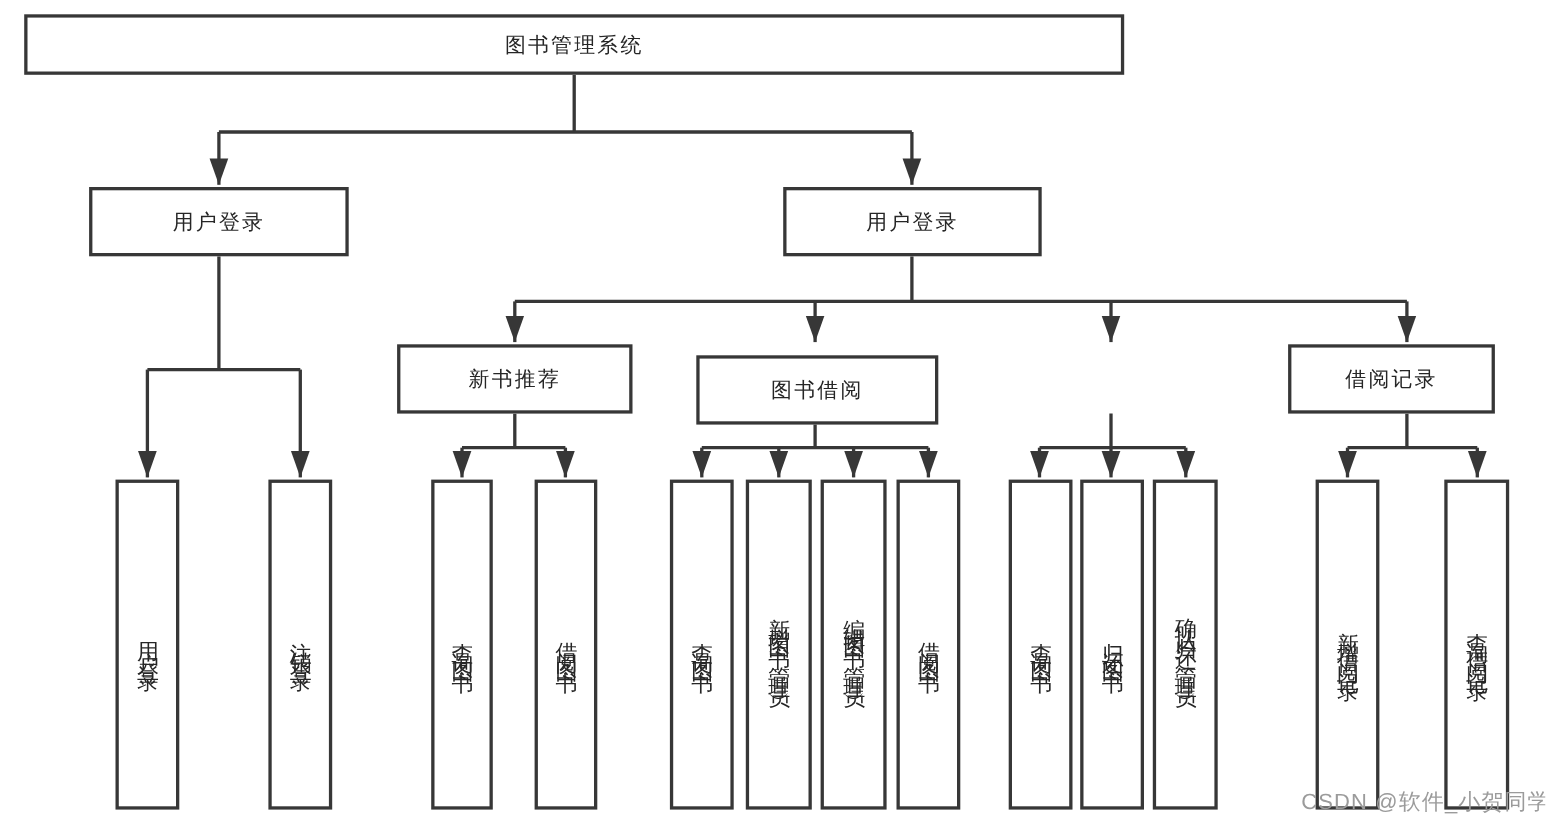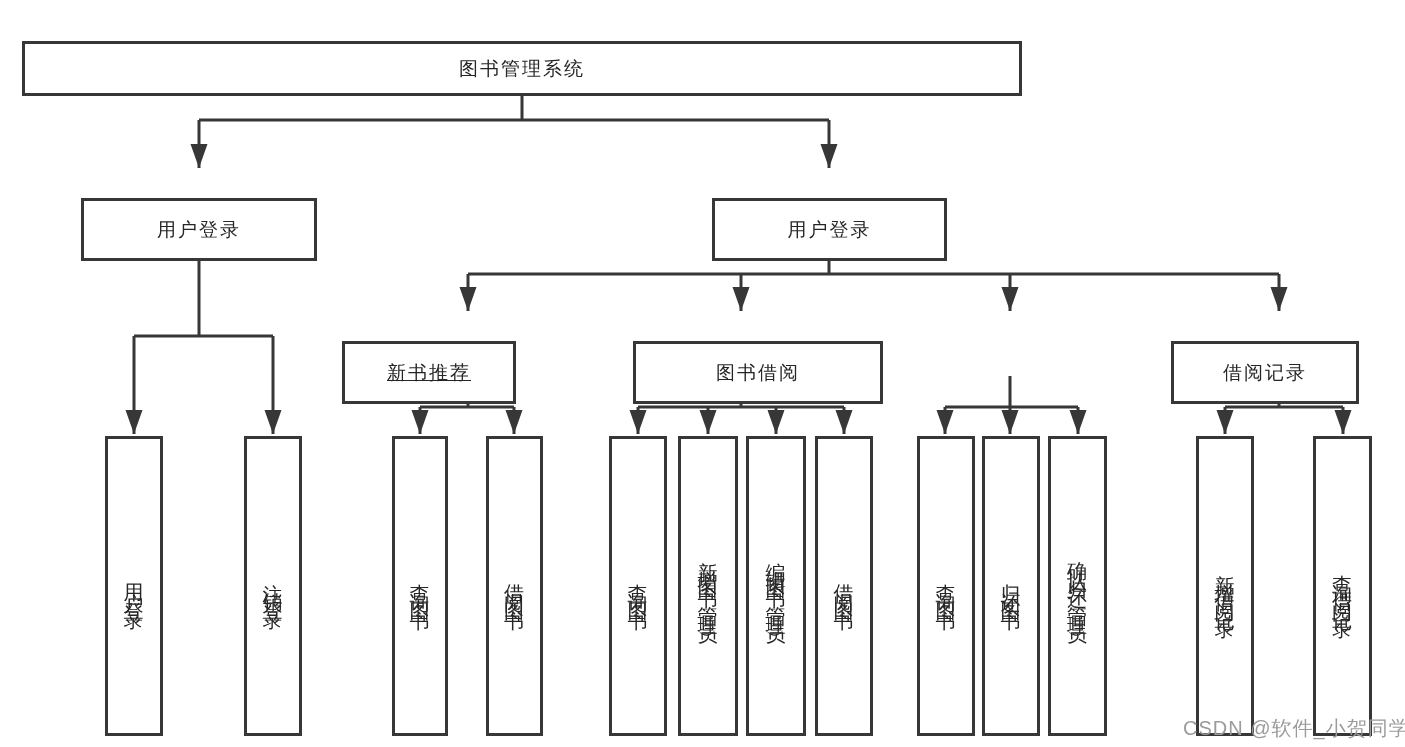--- a/index.html
+++ b/index.html
@@ -13,21 +13,21 @@
   .lines{position:absolute;left:0;top:0;z-index:1;}
   .box{
     position:absolute;
     box-sizing:border-box;
     background:#ffffff;
     border:3px solid #373737;
     display:flex;align-items:center;justify-content:center;
     color:#262626;
     z-index:2;
   }
-  .h{font-size:19px;letter-spacing:2px;white-space:nowrap;margin-top:28px;}
+  .h{font-size:19px;letter-spacing:2px;white-space:nowrap;}
   .v{
     writing-mode:vertical-rl;
     text-orientation:mixed;
     font-size:20px;
     letter-spacing:9px;
     line-height:1;
   }
   .watermark{
     position:absolute;
     left:1183px;top:715px;
@@ -84,22 +84,22 @@
       <line x1="1225" y1="407" x2="1225" y2="434" marker-end="url(#arrow)"></line>
       <line x1="1343" y1="407" x2="1343" y2="434" marker-end="url(#arrow)"></line>
     </g>
   </svg>
 
   <div class="box h" style="left:22px;top:13px;width:1000px;height:55px;">图书管理系统</div>
 
   <div class="box h" style="left:81px;top:170px;width:236px;height:63px;">用户登录</div>
   <div class="box h" style="left:712px;top:170px;width:235px;height:63px;">用户登录</div>
 
-  <div class="box h" style="left:342px;top:313px;width:174px;height:63px;text-decoration:underline;">新书推荐</div>
-  <div class="box h" style="left:633px;top:313px;width:250px;height:63px;">图书借阅</div>
+  <div class="box h" style="left:361px;top:313px;width:214px;height:63px;">新书推荐</div>
+  <div class="box h" style="left:633px;top:323px;width:220px;height:63px;">图书借阅</div>
   <div class="box h" style="left:1171px;top:313px;width:188px;height:63px;">借阅记录</div>
 
   <div class="box v" style="left:105px;top:436px;width:58px;height:300px;">用户登录</div>
   <div class="box v" style="left:244px;top:436px;width:58px;height:300px;">注销登录</div>
 
   <div class="box v" style="left:392px;top:436px;width:56px;height:300px;">查询图书</div>
   <div class="box v" style="left:486px;top:436px;width:57px;height:300px;">借阅图书</div>
 
   <div class="box v" style="left:609px;top:436px;width:58px;height:300px;">查询图书</div>
   <div class="box v" style="left:678px;top:436px;width:60px;height:300px;">新增图书（管理员）</div>

